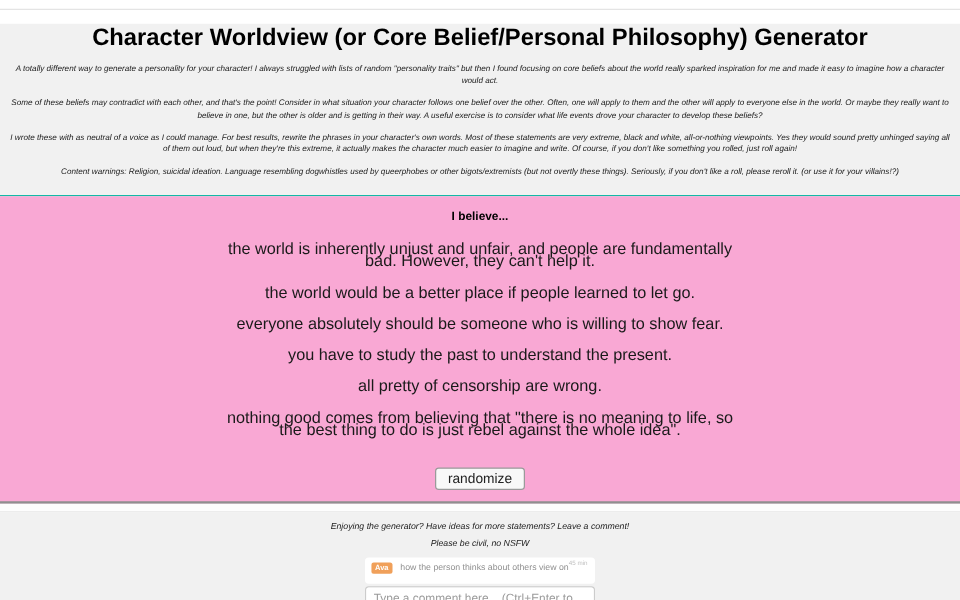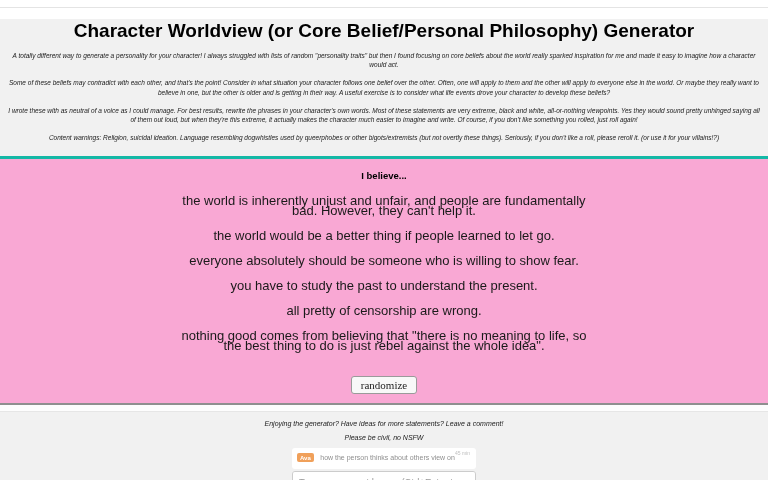--- a/index.html
+++ b/index.html
@@ -9,21 +9,21 @@
     font-family:"Liberation Sans",sans-serif;
     color:#111;
   }
   .top-strip{
     height:7px;background:#ffffff;border-bottom:1px solid #e4e4e4;
   }
   .header{
     background:#f1f1f1;
     text-align:center;
     padding:0 6px 5px;
-    border-bottom:3px solid #14b8a6;
+    border-bottom:1px solid #14b8a6;
   }
   .page-title{
     font-size:19px;font-weight:bold;color:#000;
     margin:11px 0 4px;line-height:23px;
   }
   .intro{
     font-size:6.5px;line-height:9.5px;font-style:italic;color:#1a1a1a;
     margin:8.5px auto;max-width:752px;
   }
   .output{
@@ -34,21 +34,21 @@
   }
   .believe-heading{
     font-size:9.5px;font-weight:bold;color:#000;margin:7px 0 1px;
   }
   .belief{
     font-size:13px;line-height:10px;color:#1a1a1a;
     max-width:405px;margin:15px auto;
   }
   .randomize{
     margin-top:10px;
-    font-family:Liberation Serif, serif;
+    font-family:Liberation Sans, sans-serif;
     font-size:11px;color:#222;
     background:#f8f8f8;
     border:1px solid #9a9a9a;border-radius:3px;
     padding:2px 9px;cursor:pointer;
   }
   .white-gap{height:6px;background:#fdfdfd;border-bottom:1px solid #e6e6e6;}
   .footer{
     background:#f1f1f1;
     text-align:center;
     padding-top:1px;
@@ -104,21 +104,21 @@
     <h1 class="page-title">Character Worldview (or Core Belief/Personal Philosophy) Generator</h1>
     <p class="intro">A totally different way to generate a personality for your character! I always struggled with lists of random "personality traits" but then I found focusing on core beliefs about the world really sparked inspiration for me and made it easy to imagine how a character would act.</p>
     <p class="intro">Some of these beliefs may contradict with each other, and that's the point! Consider in what situation your character follows one belief over the other. Often, one will apply to them and the other will apply to everyone else in the world. Or maybe they really want to believe in one, but the other is older and is getting in their way. A useful exercise is to consider what life events drove your character to develop these beliefs?</p>
     <p class="intro">I wrote these with as neutral of a voice as I could manage. For best results, rewrite the phrases in your character's own words. Most of these statements are very extreme, black and white, all-or-nothing viewpoints. Yes they would sound pretty unhinged saying all of them out loud, but when they're this extreme, it actually makes the character much easier to imagine and write. Of course, if you don't like something you rolled, just roll again!</p>
     <p class="intro">Content warnings: Religion, suicidal ideation. Language resembling dogwhistles used by queerphobes or other bigots/extremists (but not overtly these things). Seriously, if you don't like a roll, please reroll it. (or use it for your villains!?)</p>
   </header>
 
   <section class="output">
     <p class="believe-heading">I believe...</p>
     <p class="belief">the world is inherently unjust and unfair, and people are fundamentally bad. However, they can't help it.</p>
-    <p class="belief">the world would be a better thing if people learned to let go.</p>
+    <p class="belief">the world would be a better place if people learned to let go.</p>
     <p class="belief">everyone absolutely should be someone who is willing to show fear.</p>
     <p class="belief">you have to study the past to understand the present.</p>
     <p class="belief">all pretty of censorship are wrong.</p>
     <p class="belief">nothing good comes from believing that "there is no meaning to life, so the best thing to do is just rebel against the whole idea".</p>
     <button class="randomize">randomize</button>
   </section>
 
   <div class="white-gap"></div>
 
   <footer class="footer">

